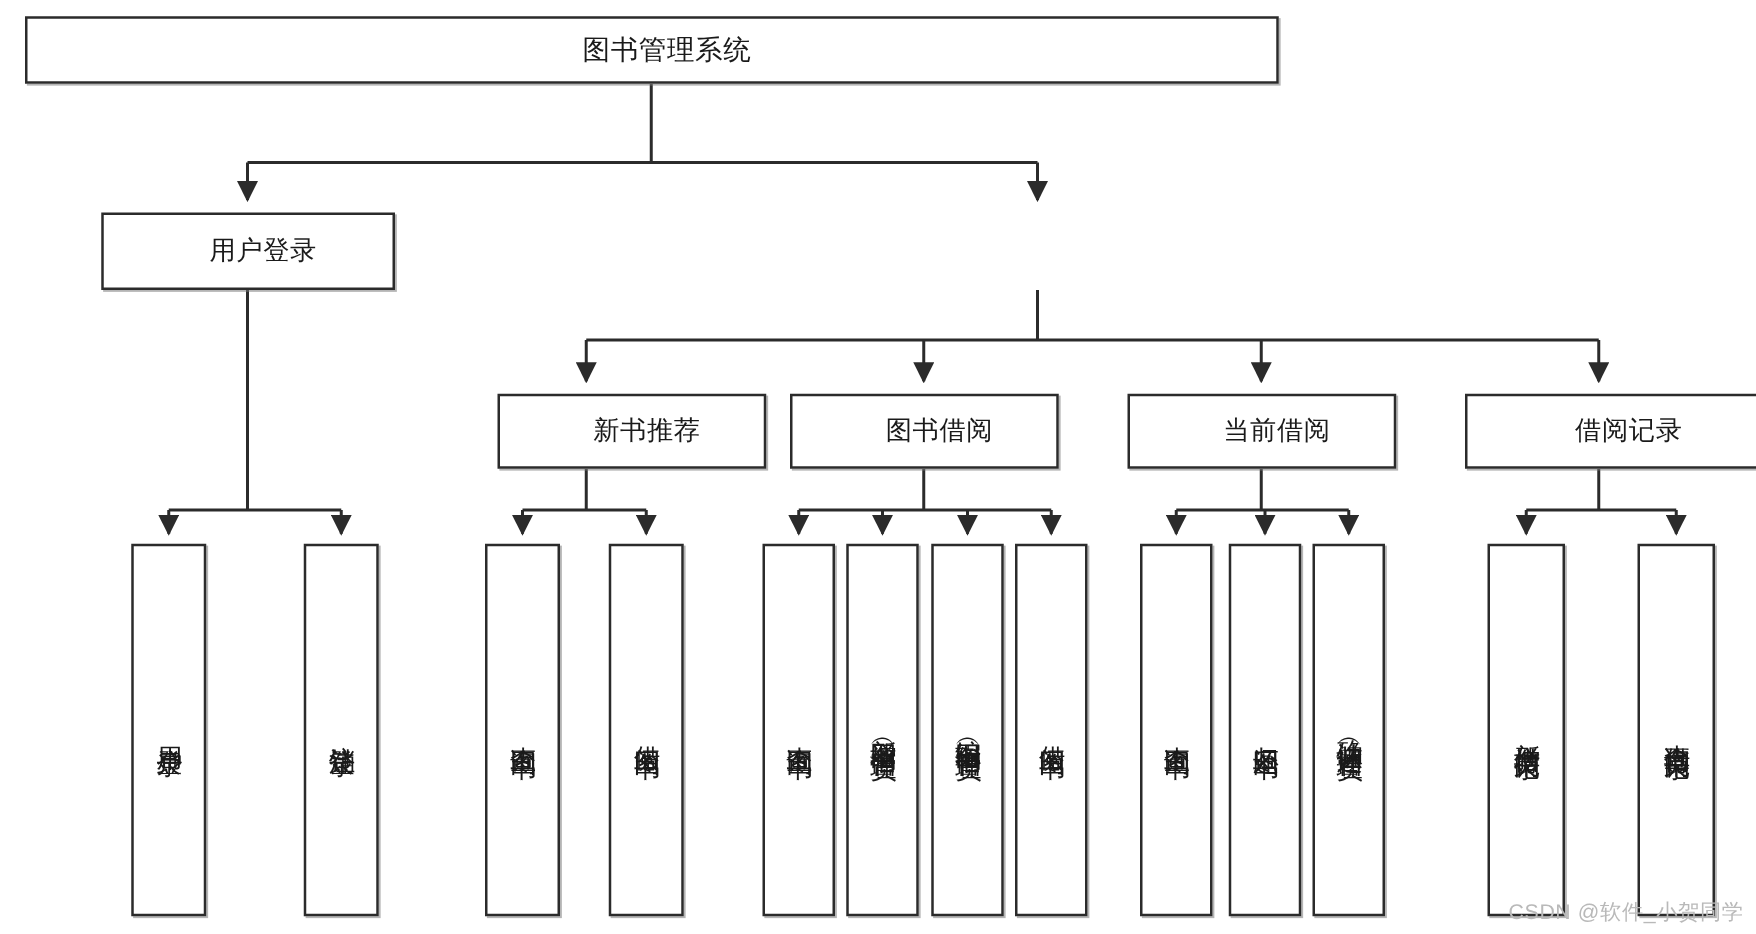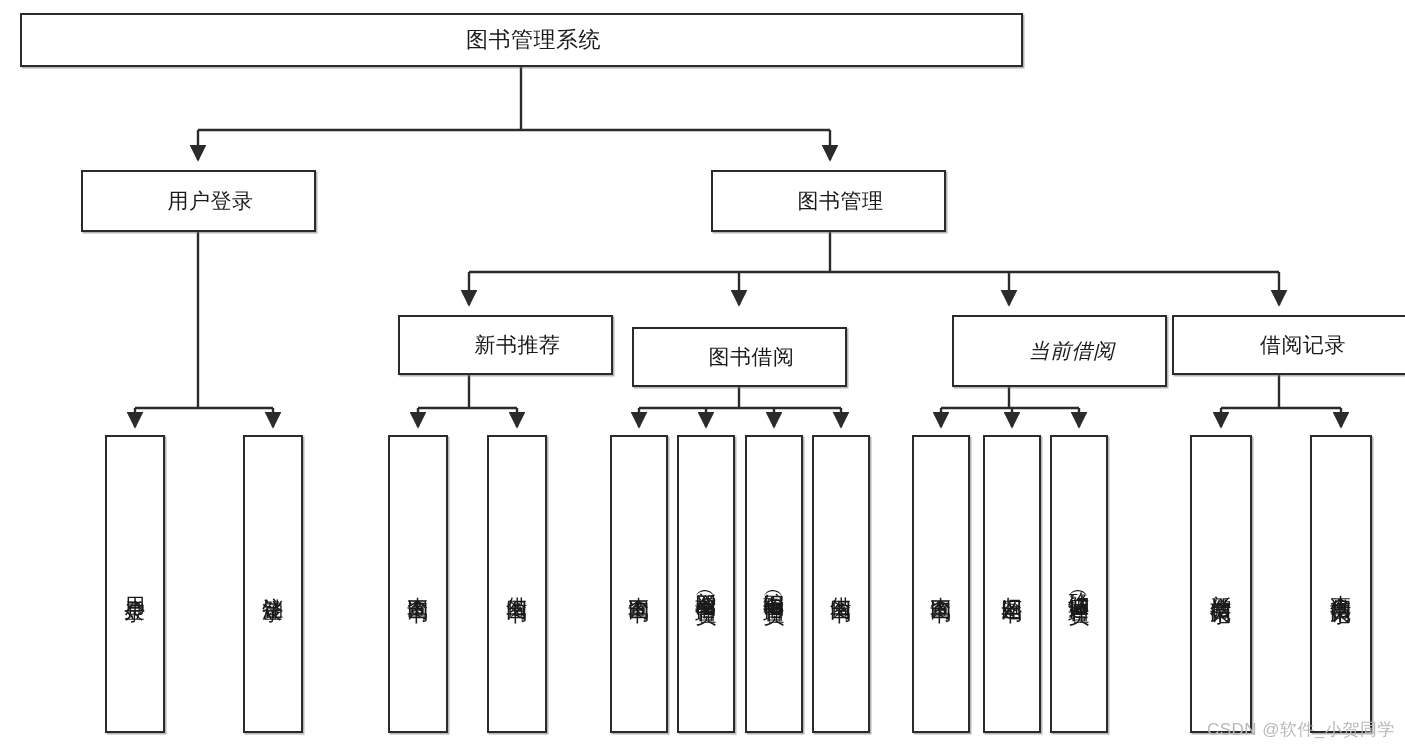--- a/index.html
+++ b/index.html
@@ -119,31 +119,28 @@
     </g>
   </svg>
 
   <div class="node h-node root" id="n-root" style="left: 20px; top: 13px; width: 1003px; height: 54px;">
     <span class="lbl">图书管理系统</span>
   </div>
 
   <div class="node h-node" id="n-l2-0" style="left: 81px; top: 170px; width: 235px; height: 62px;">
     <span class="lbl">用户登录</span>
   </div>
-  <div class="node h-node" id="n-l2-1" style="left: 711px; top: 170px; width: 235px; height: 62px;">
-    <span class="lbl">图书管理</span>
-  </div>
 
   <div class="node h-node" id="n-l3-0" style="left: 362px; top: 315px; width: 215px; height: 60px; margin-left: 36px;">
     <span class="lbl">新书推荐</span>
   </div>
-  <div class="node h-node" id="n-l3-1" style="left: 632px; top: 315px; width: 215px; height: 60px; margin-top: 12px;">
+  <div class="node h-node" id="n-l3-1" style="left: 632px; top: 315px; width: 215px; height: 60px;">
     <span class="lbl">图书借阅</span>
   </div>
-  <div class="node h-node" id="n-l3-2" style="left: 952px; top: 315px; width: 215px; height: 72px; font-style: italic;">
+  <div class="node h-node" id="n-l3-2" style="left: 902px; top: 315px; width: 215px; height: 60px;">
     <span class="lbl">当前借阅</span>
   </div>
   <div class="node h-node" id="n-l3-3" style="left: 1172px; top: 315px; width: 238px; height: 60px;">
     <span class="lbl">借阅记录</span>
   </div>
 
   <div class="node v-node" id="n-lf-0" style="left: 105px; top: 435px; width: 60px; height: 298px;">
     <span class="lbl">用户登录</span>
   </div>
   <div class="node v-node" id="n-lf-1" style="left: 243px; top: 435px; width: 60px; height: 298px;">

